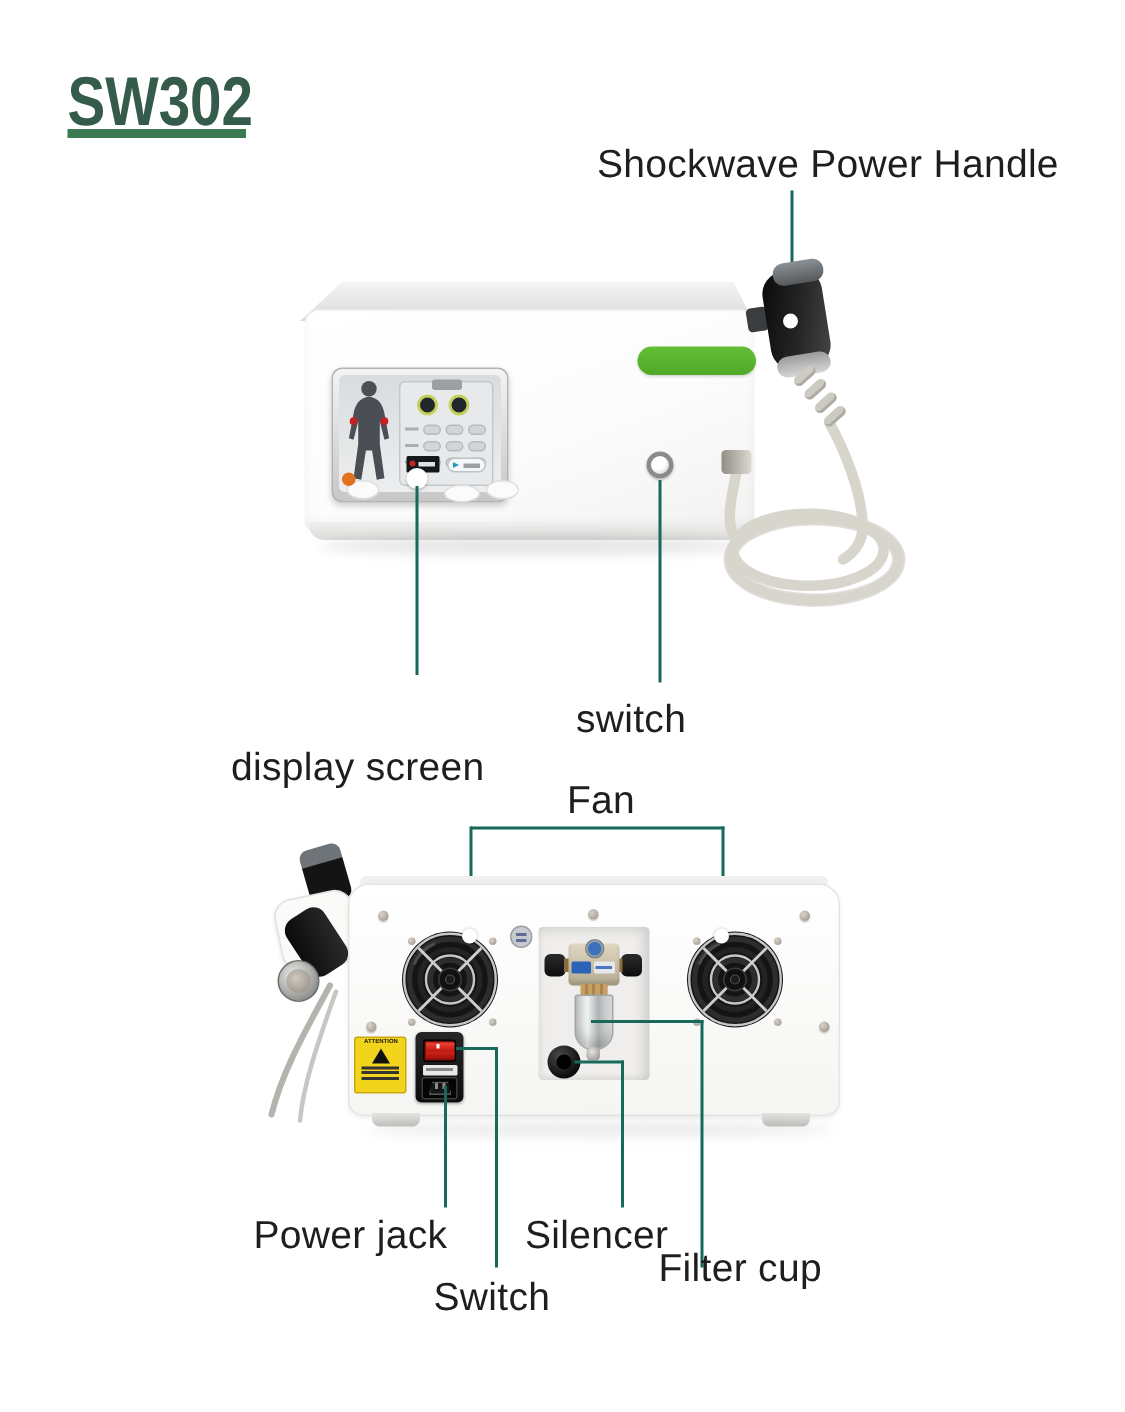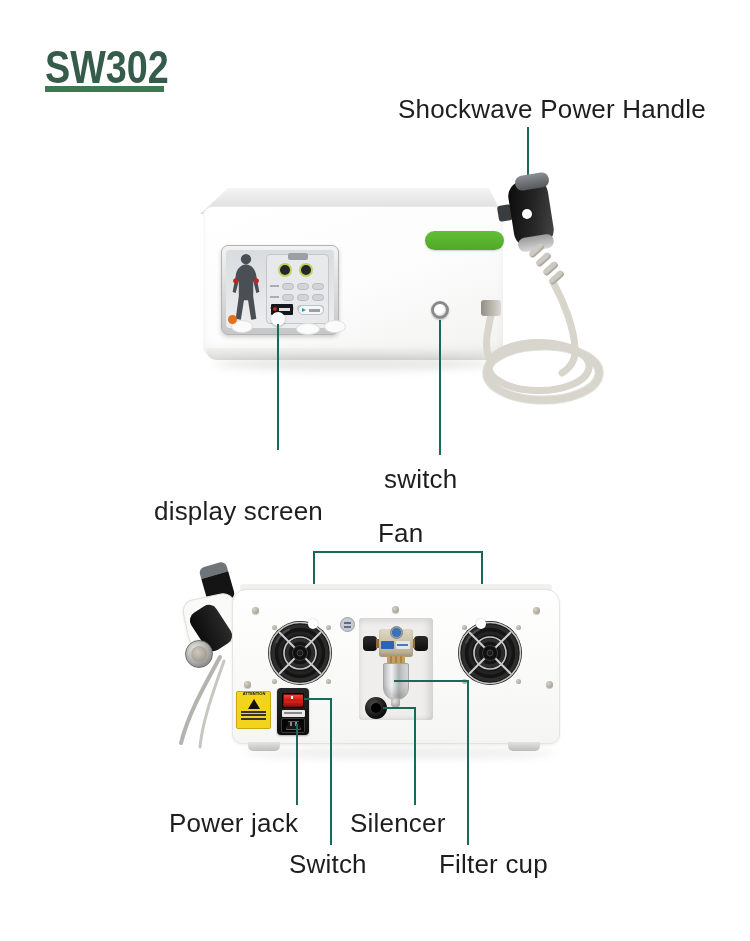--- a/index.html
+++ b/index.html
@@ -352,15 +352,15 @@
   <div class="cl clh" style="left:304px;top:698px;width:28px;"></div>
   <div class="cl clv" style="left:330px;top:698px;height:147px;"></div>
   <div class="cl clh" style="left:383px;top:707px;width:33px;"></div>
   <div class="cl clv" style="left:414px;top:707px;height:98px;"></div>
   <div class="cl clh" style="left:394px;top:680px;width:75px;"></div>
   <div class="cl clv" style="left:467px;top:680px;height:165px;"></div>
 
   <div class="lbl" style="left:169px;top:808px;">Power jack</div>
   <div class="lbl" style="left:289px;top:849px;">Switch</div>
   <div class="lbl" style="left:350px;top:808px;">Silencer</div>
-  <div class="lbl" style="left:439px;top:849px;">Filter cup</div>
+  <div class="lbl" style="left:439px;top:830px;">Filter cup</div>
 
 </div>
 
 </body></html>

